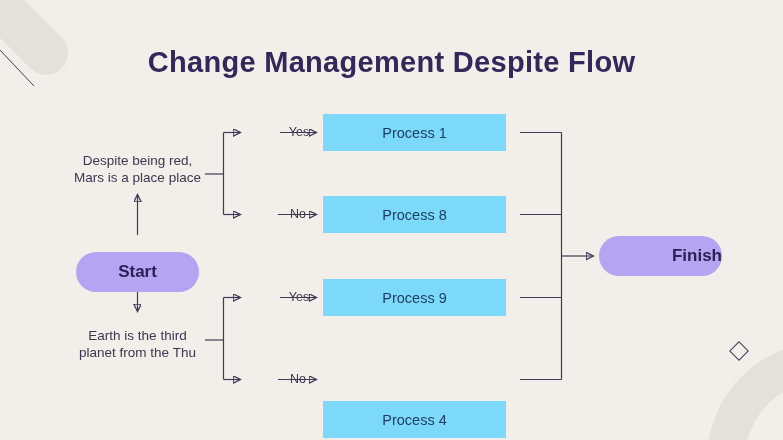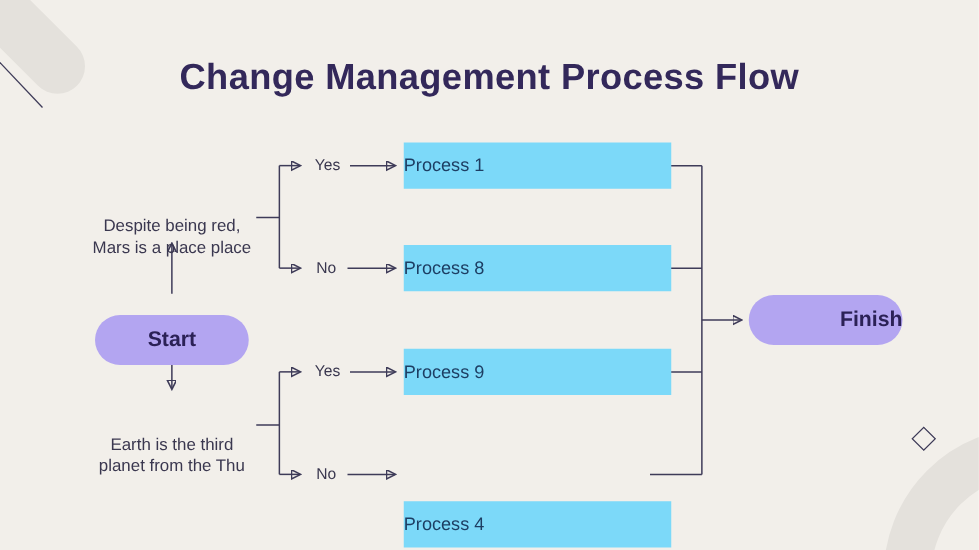--- a/index.html
+++ b/index.html
@@ -85,51 +85,52 @@
     font-size: 17px;
     font-weight: 700;
     color: var(--node-pill-text);
   }
   .pill.start  { left: 76px;  top: 252px; }
   .pill.finish { left: 599px; top: 236px; justify-content: flex-end; }
 
   .process {
     position: absolute;
     left: 323px;
-    width: 214px; height: 37px;
+    width: 183px; height: 37px;
     background: var(--process-bg);
     display: flex;
     align-items: center;
+    justify-content: center;
     font-size: 14.5px;
     color: var(--process-text);
   }
   .process.p1 { top: 114px; }
   .process.p2 { top: 196px; }
   .process.p3 { top: 279px; }
   .process.p4 { top: 361px; margin-top: 40px; }
 
   .decision-text {
     position: absolute;
     left: 50px;
     width: 175px;
     text-align: center;
     font-size: 13.5px;
     line-height: 17px;
     color: var(--body-text);
-    margin-top: 20px;
   }
   .decision-text.d1 { top: 152px; }
   .decision-text.d2 { top: 327px; text-align: center; }
 
   .branch-label {
     position: absolute;
     width: 32px;
     text-align: center;
     font-size: 12.5px;
     color: var(--body-text);
+    margin-left: 37px;
   }
   .branch-label.yes1 { left: 246px; top: 125px; }
   .branch-label.no1  { left: 245px; top: 207px; }
   .branch-label.yes2 { left: 246px; top: 290px; }
   .branch-label.no2  { left: 245px; top: 372px; }
 </style>
 </head>
 <body>
 
 <div class="canvas">
@@ -165,21 +166,21 @@
     <path d="M278,379.5 L316,379.5" marker-end="url(#ah)"></path>
 
     <path d="M520,132.5 L561.5,132.5"></path>
     <path d="M520,214.5 L561.5,214.5"></path>
     <path d="M520,297.5 L561.5,297.5"></path>
     <path d="M520,379.5 L561.5,379.5"></path>
     <path d="M561.5,132.5 L561.5,379.5"></path>
     <path d="M561.5,256 L593,256" marker-end="url(#ah)"></path>
   </svg>
 
-  <h1 class="title">Change Management Process Flow</h1>
+  <h1 class="title">Change Management Despite Flow</h1>
 
   <div class="pill start">
     <span>Start</span>
   </div>
   <div class="pill finish">
     <span>Finish</span>
   </div>
 
   <div class="process p1">
     <span>Process 1</span>

